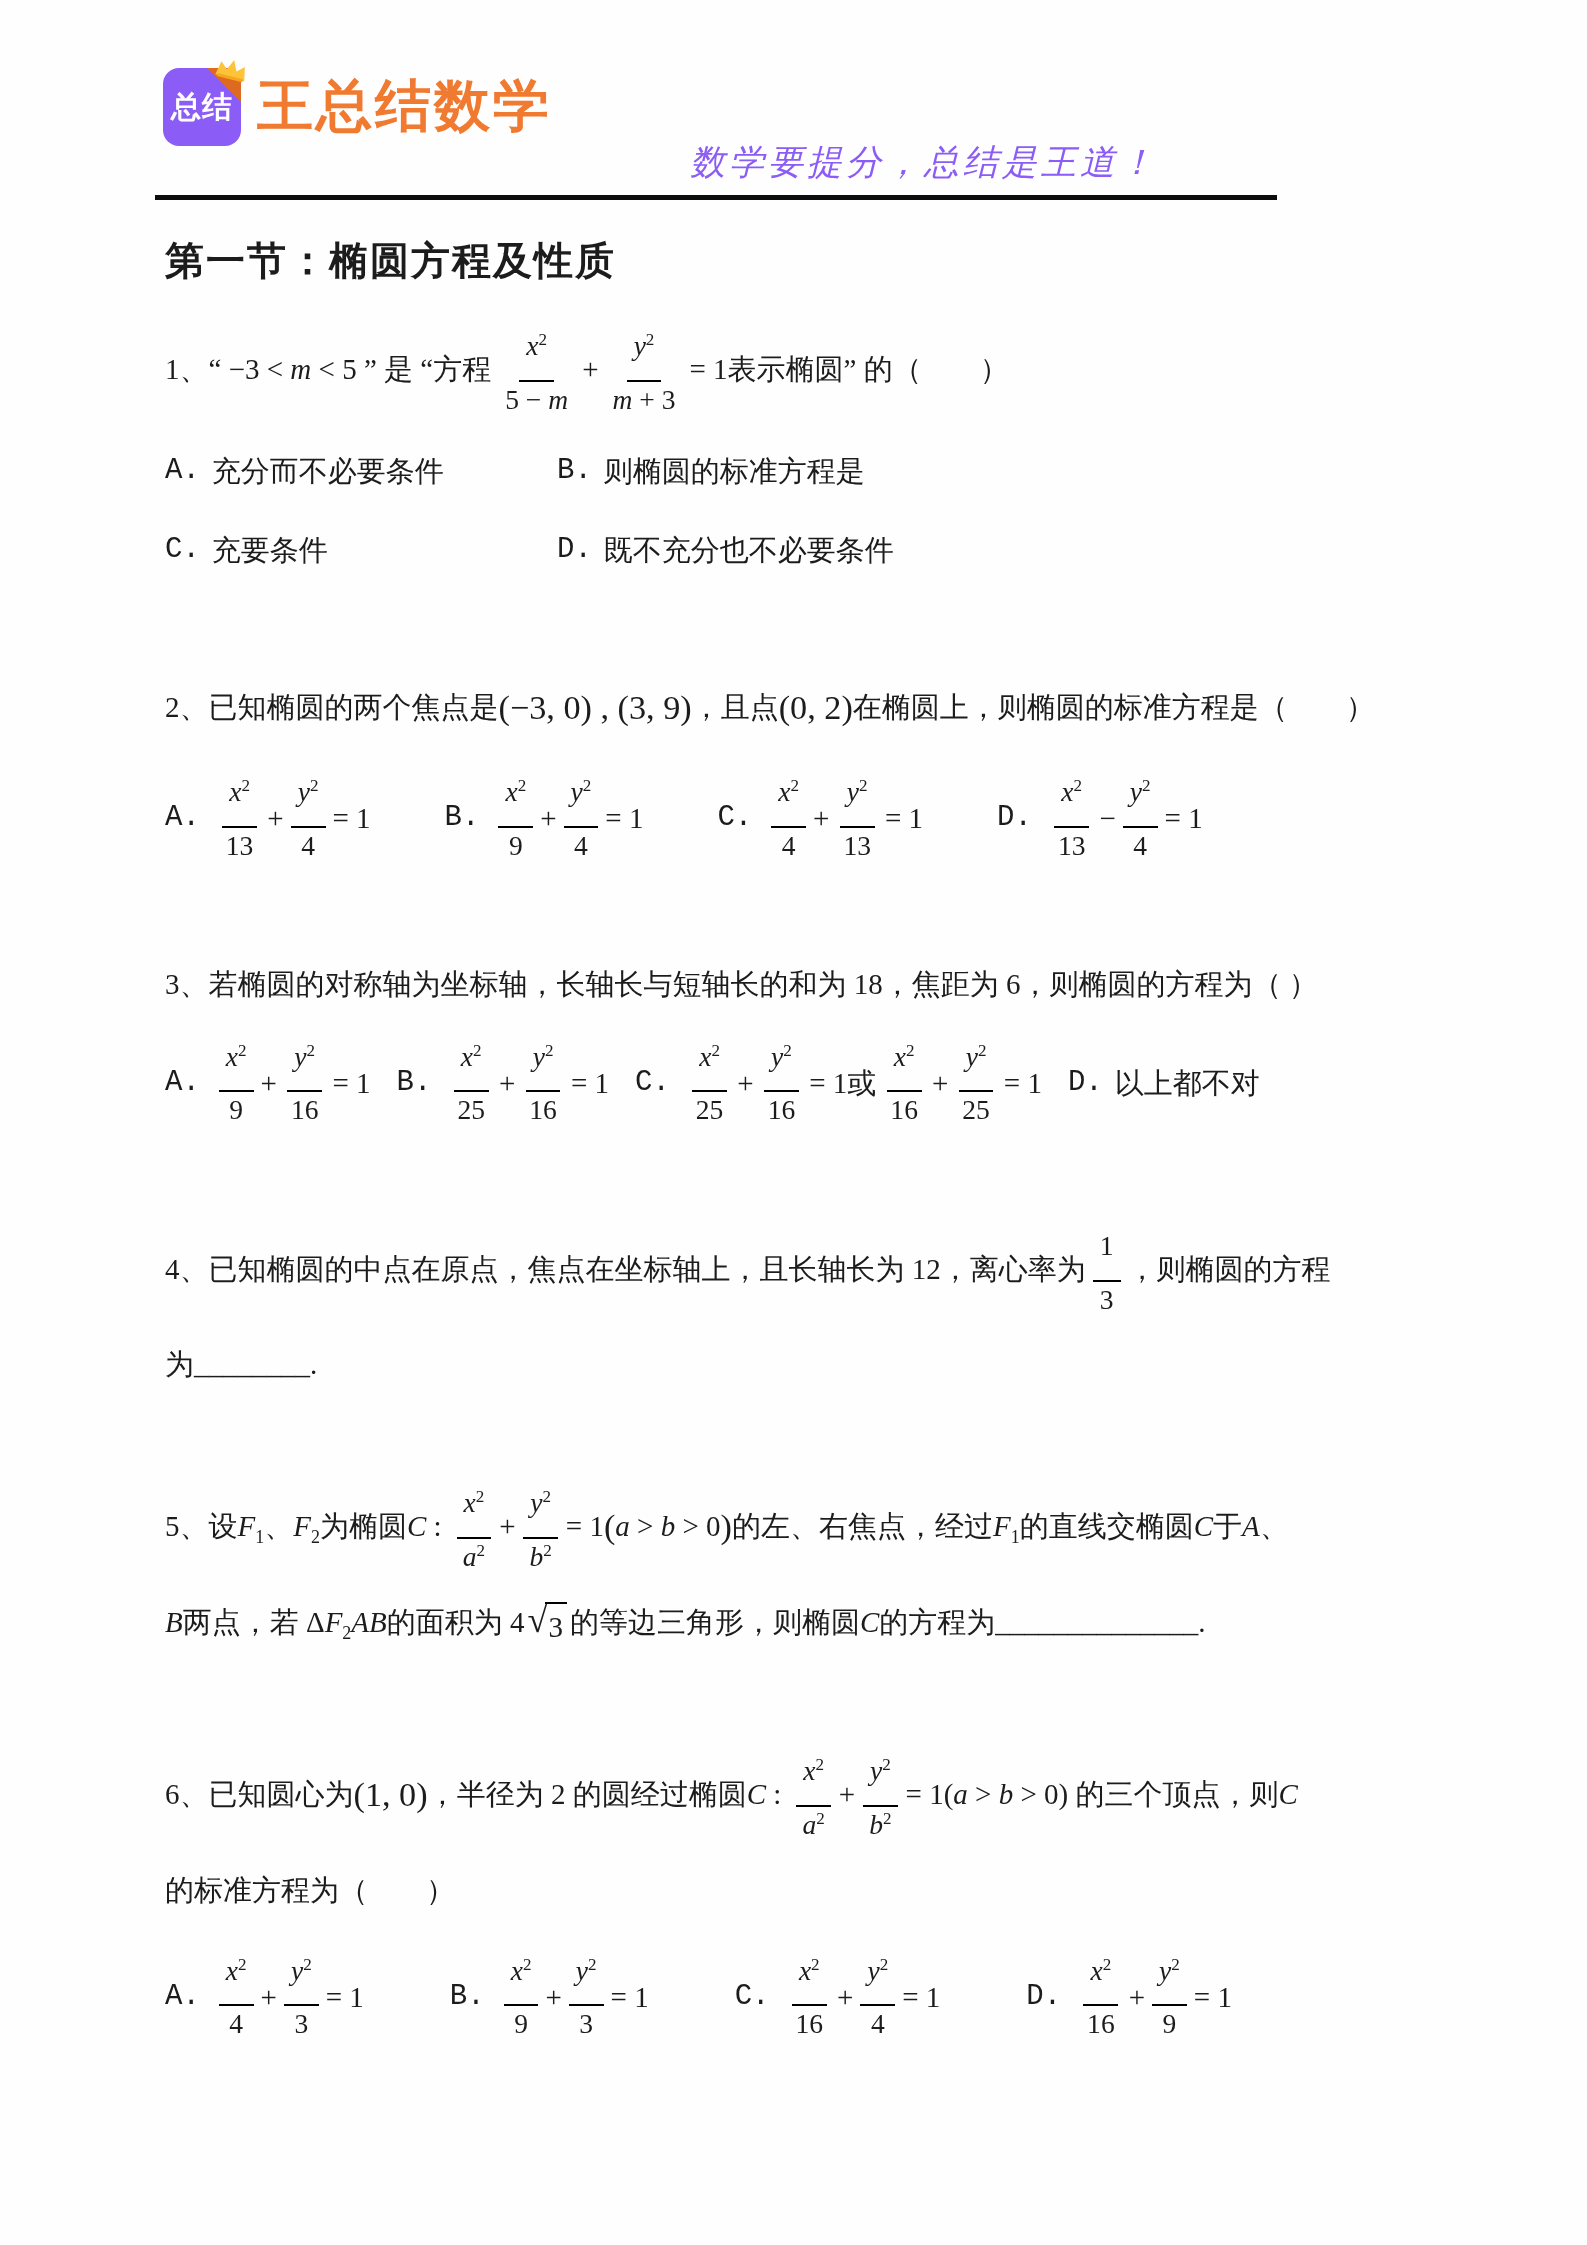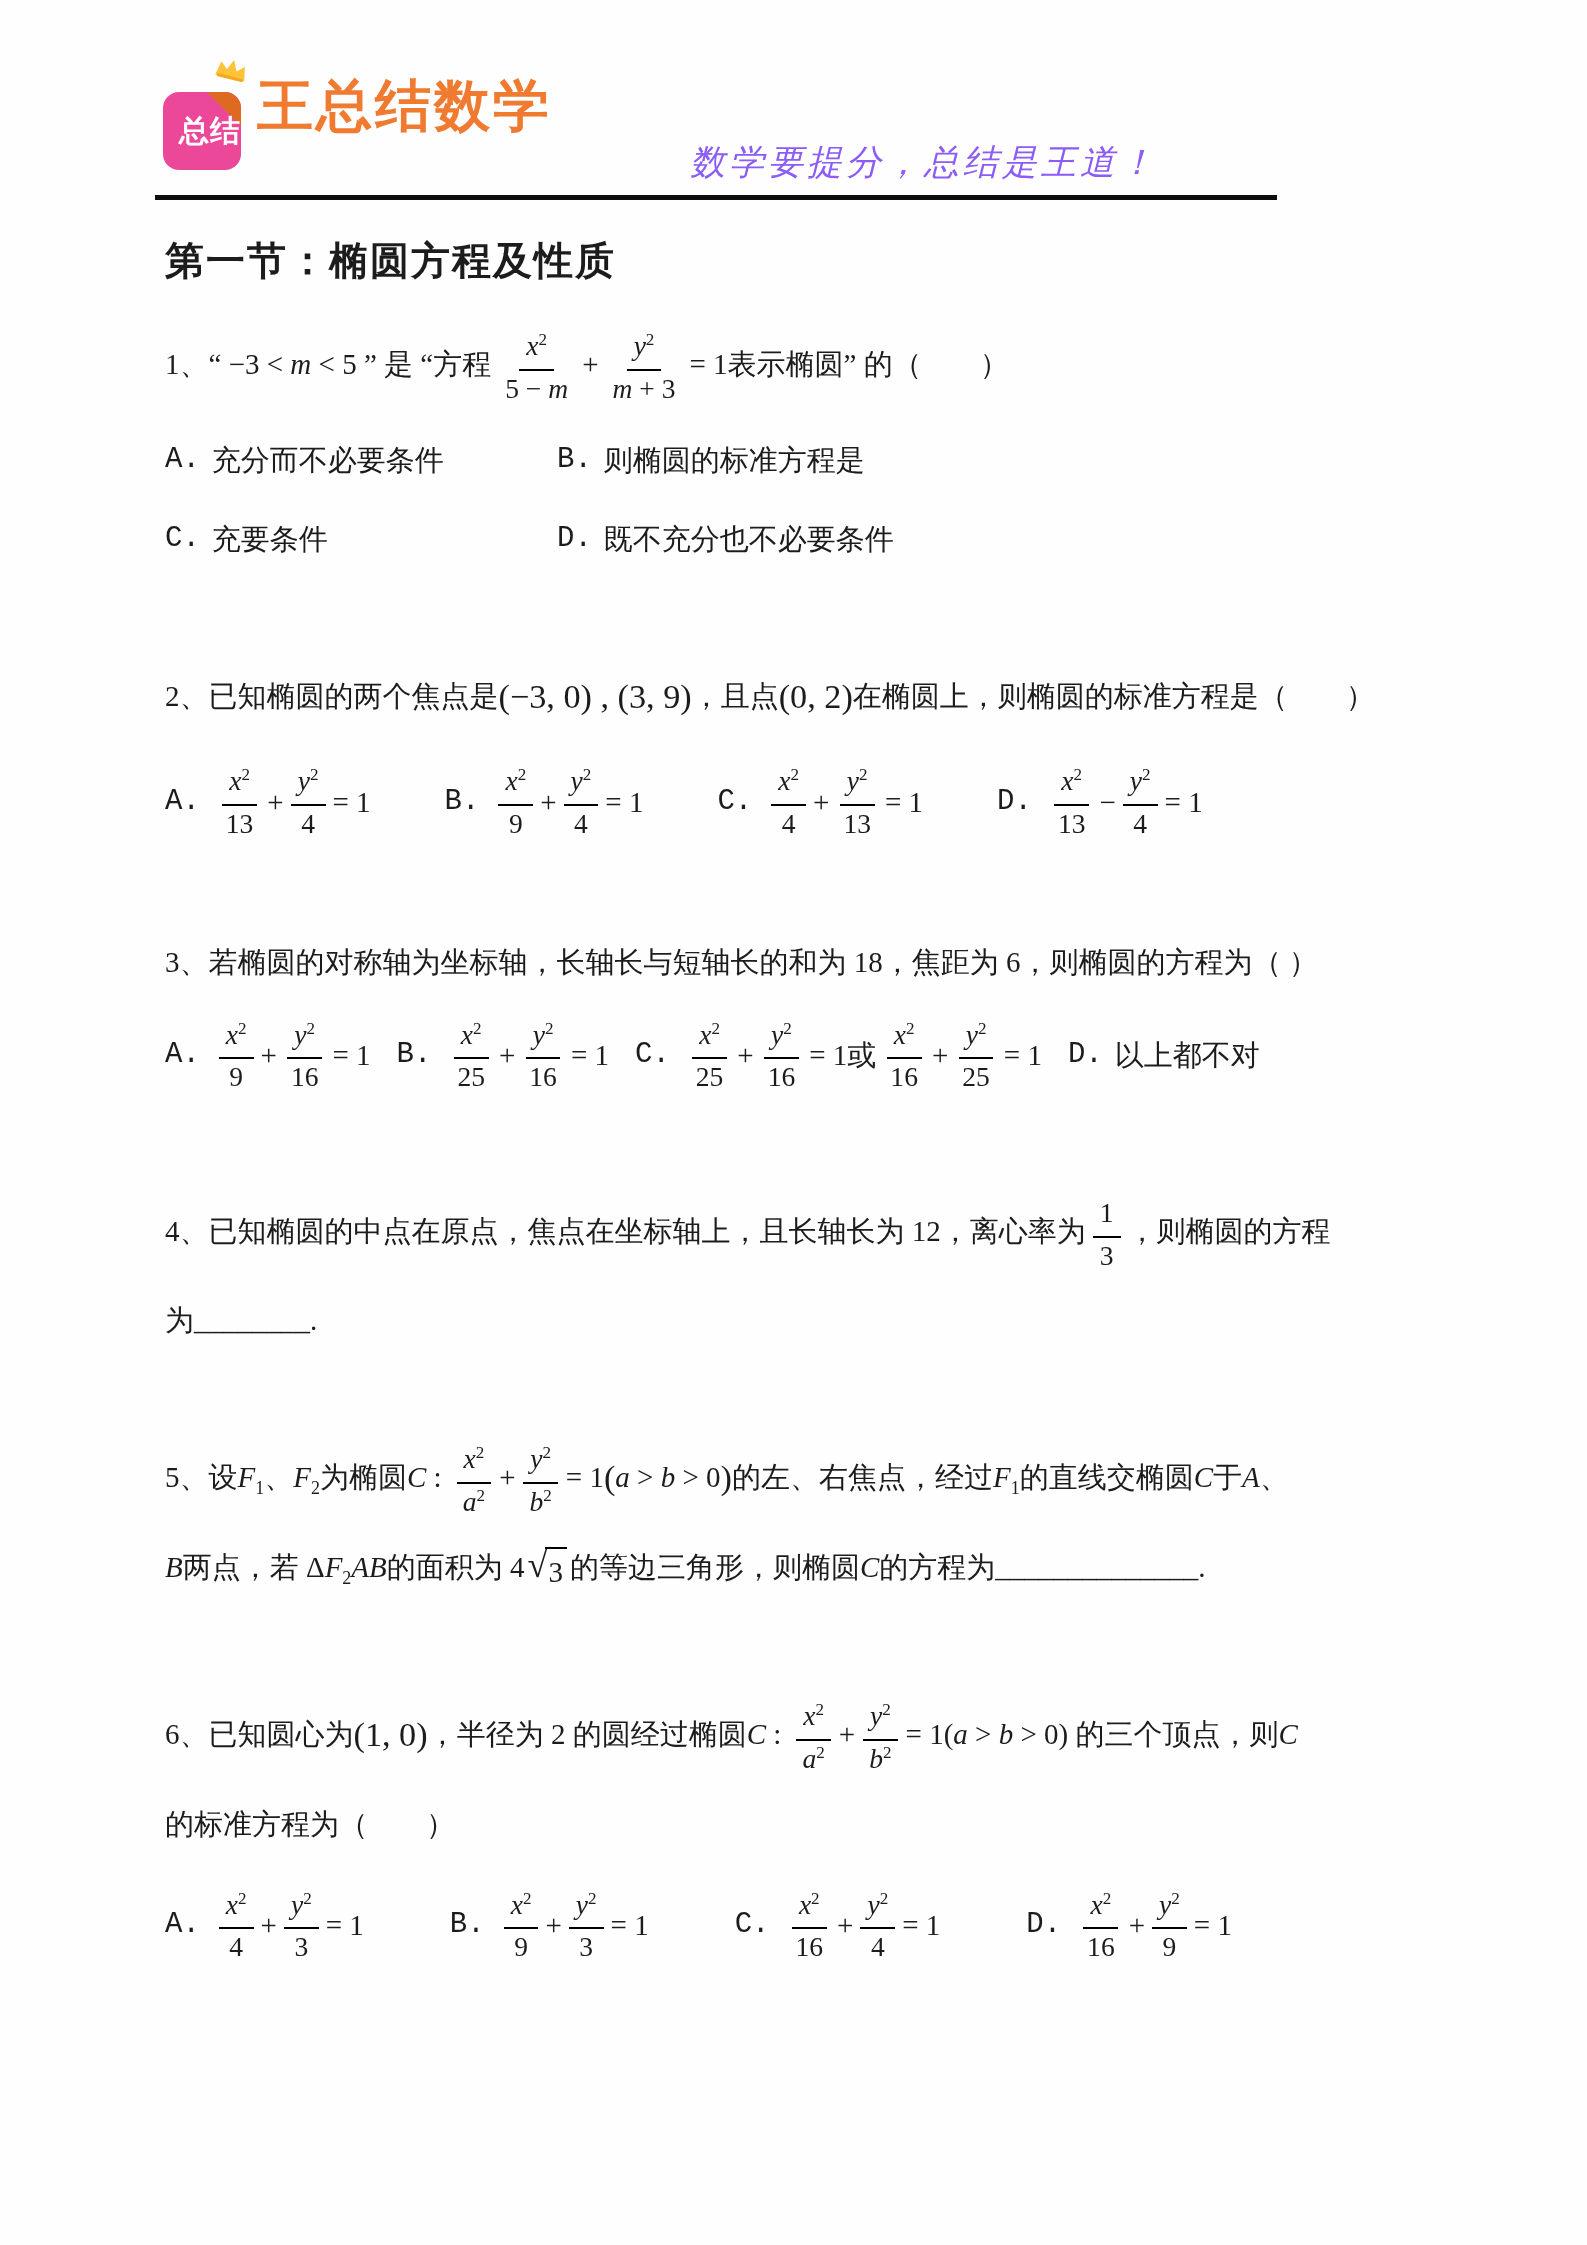--- a/index.html
+++ b/index.html
@@ -12,22 +12,22 @@
     font-family:"Liberation Serif","DejaVu Serif",serif;
     color:#1c1c1c;
     overflow:hidden;
   }
   
   .header{position:relative;height:200px;}
   .logo{position:absolute;left:163px;top:68px;display:flex;align-items:center;}
   .badge-wrap{position:relative;width:78px;height:78px;}
   .badge{
     position:relative;width:78px;height:78px;border-radius:16px;
-    background:#ec4899;overflow:hidden;
-    display:flex;align-items:center;justify-content:flex-end;margin-top:24px;
+    background:#8b5cf6;overflow:hidden;
+    display:flex;align-items:center;justify-content:center;
   }
   .badge-fold{
     position:absolute;top:0;right:0;width:0;height:0;
     border-top:34px solid #de6a22;border-left:34px solid transparent;
   }
   .badge-text{
     position:relative;color:#ffffff;font-weight:bold;font-size:30px;
     font-family:"Liberation Sans","DejaVu Sans",sans-serif;letter-spacing:1px;
   }
   .crown{position:absolute;top:-12px;right:-8px;width:34px;height:26px;transform:rotate(14deg);}
@@ -65,21 +65,21 @@
   .opt-body{display:inline-flex;align-items:center;flex-wrap:nowrap;white-space:nowrap;}
   .mi{font-style:italic;}
   .mr{}
   .mp{font-size:1.18em;vertical-align:-0.06em;}
   sup{font-size:0.62em;vertical-align:super;line-height:0;}
   sub{font-size:0.62em;vertical-align:sub;line-height:0;}
   .frac{
     display:inline-flex;flex-direction:column;align-items:center;
     vertical-align:middle;margin:0 7px;font-size:0.95em;line-height:1.15;
   }
-  .fnum{display:block;padding:0 7px 7px;border-bottom:2px solid #000;text-align:left;}
+  .fnum{display:block;padding:0 7px 18px;border-bottom:2px solid #000;text-align:left;}
   .fden{display:block;padding:2px 7px 0;text-align:center;}
   .sqrt{display:inline-flex;align-items:flex-start;margin:0 3px;}
   .rad{font-size:1.25em;line-height:1;margin-right:-2px;}
   .rcd{border-top:2px solid #000;padding:1px 4px 0 3px;}
 </style>
 </head>
 <body>
 
 <div class="page">
 

